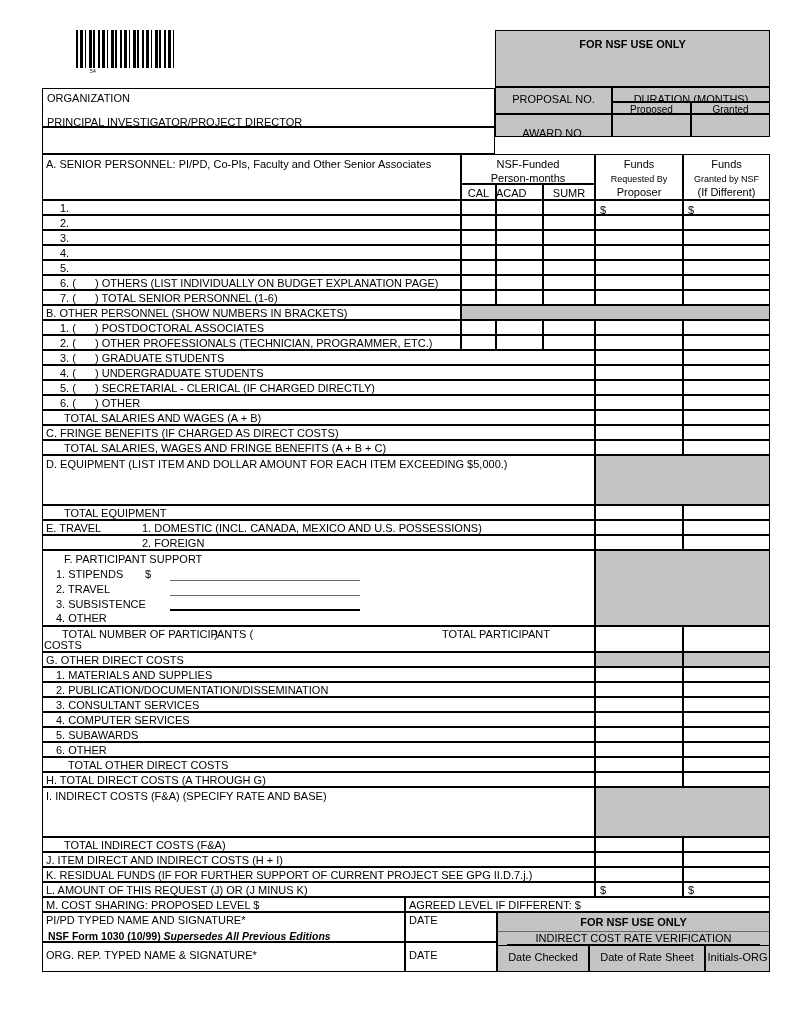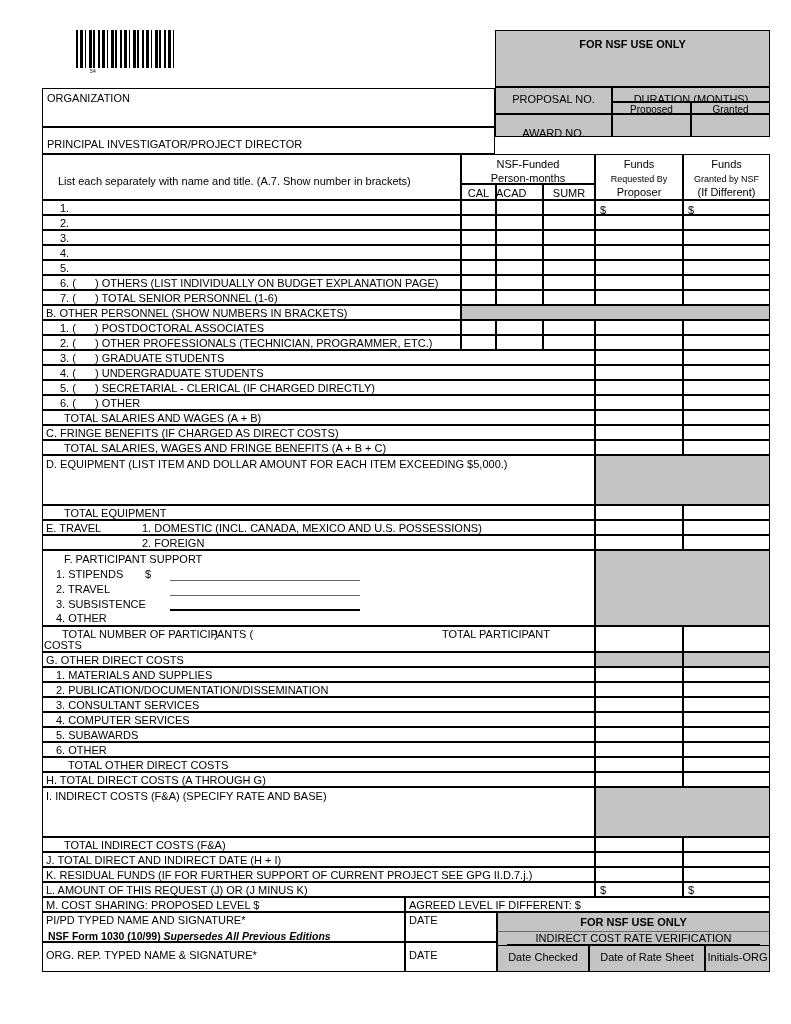--- a/index.html
+++ b/index.html
@@ -133,24 +133,24 @@
   <div class="box thick bl bb" style="left:495px; top:114px; width:117px; height:23px; background:#c4c4c4;"></div>
   <div class="lbl ctr" style="left:495px; top:127px; width:117px;">AWARD NO.</div>
 
   <div class="box thick bb" style="left:612px; top:114px; width:79px; height:23px; background:#c4c4c4;"></div>
   <div class="box thick bb br" style="left:691px; top:114px; width:79px; height:23px; background:#c4c4c4;"></div>
 
   <div class="box thick" style="left:42px; top:88px; width:453px; height:39px;"></div>
   <div class="lbl" style="left:47px; top:92px;">ORGANIZATION</div>
 
   <div class="box thick" style="left:42px; top:127px; width:453px; height:27px;"></div>
-  <div class="lbl" style="left:47px; top:138px;">PRINCIPAL INVESTIGATOR/PROJECT DIRECTOR</div>
+  <div class="lbl" style="left:47px; top:116px;">PRINCIPAL INVESTIGATOR/PROJECT DIRECTOR</div>
 
   <div class="box thick" style="left:42px; top:154px; width:419px; height:46px;"></div>
-  <div class="lbl" style="left:58px; top:175px;">List each separately with name and title. (A.7. Show  number in brackets)</div>
+  <div class="lbl" style="left:46px; top:158px;">A.  SENIOR PERSONNEL: PI/PD, Co-PIs, Faculty and Other Senior Associates</div>
 
   <div class="box thick" style="left:461px; top:154px; width:134px; height:30px;"></div>
   <div class="lbl ctr" style="left:461px; top:158px; width:134px;">NSF-Funded</div>
   <div class="lbl ctr" style="left:461px; top:172px; width:134px;">Person-months</div>
 
   <div class="box thick" style="left:461px; top:184px; width:35px; height:16px;"></div>
   <div class="lbl ctr" style="left:461px; top:187px; width:35px;">CAL</div>
 
   <div class="box thick" style="left:496px; top:184px; width:47px; height:16px;"></div>
   <div class="lbl ctr" style="left:496px; top:187px; width:30px;">ACAD</div>
@@ -351,21 +351,21 @@
       <div class="box thick bt" style="left:595px; top:772px; width:88px; height:15px;"></div>
       <div class="box thick bt" style="left:683px; top:772px; width:87px; height:15px;"></div>
       <div class="box thick bt" style="left:42px; top:787px; width:553px; height:50px;"></div>
       <div class="lbl" style="left:46px; top:790px;">I.    INDIRECT COSTS (F&amp;A) (SPECIFY RATE AND BASE)</div>
       <div class="box thick bt gray" style="left:595px; top:787px; width:175px; height:50px;"></div>
       <div class="box thick" style="left:42px; top:837px; width:553px; height:15px;"></div>
       <div class="lbl" style="left:64px; top:839px;">TOTAL INDIRECT COSTS (F&amp;A)</div>
       <div class="box thick" style="left:595px; top:837px; width:88px; height:15px;"></div>
       <div class="box thick" style="left:683px; top:837px; width:87px; height:15px;"></div>
       <div class="box thick bt" style="left:42px; top:852px; width:553px; height:15px;"></div>
-      <div class="lbl" style="left:46px; top:854px;">J.  TOTAL DIRECT AND INDIRECT DATE (H + I)</div>
+      <div class="lbl" style="left:46px; top:854px;">J.  ITEM DIRECT AND INDIRECT COSTS (H + I)</div>
       <div class="box thick bt" style="left:595px; top:852px; width:88px; height:15px;"></div>
       <div class="box thick bt" style="left:683px; top:852px; width:87px; height:15px;"></div>
       <div class="box thick bt" style="left:42px; top:867px; width:553px; height:15px;"></div>
       <div class="lbl" style="left:46px; top:869px;">K.  RESIDUAL FUNDS (IF FOR FURTHER SUPPORT OF CURRENT PROJECT SEE GPG II.D.7.j.)</div>
       <div class="box thick bt" style="left:595px; top:867px; width:88px; height:15px;"></div>
       <div class="box thick bt" style="left:683px; top:867px; width:87px; height:15px;"></div>
       <div class="box thick bt" style="left:42px; top:882px; width:553px; height:15px;"></div>
       <div class="lbl" style="left:46px; top:884px;">L.  AMOUNT OF THIS REQUEST (J) OR (J MINUS K)</div>
       <div class="box thick bt" style="left:595px; top:882px; width:88px; height:15px;"></div>
       <div class="lbl" style="left:600px; top:884px;">$</div>

